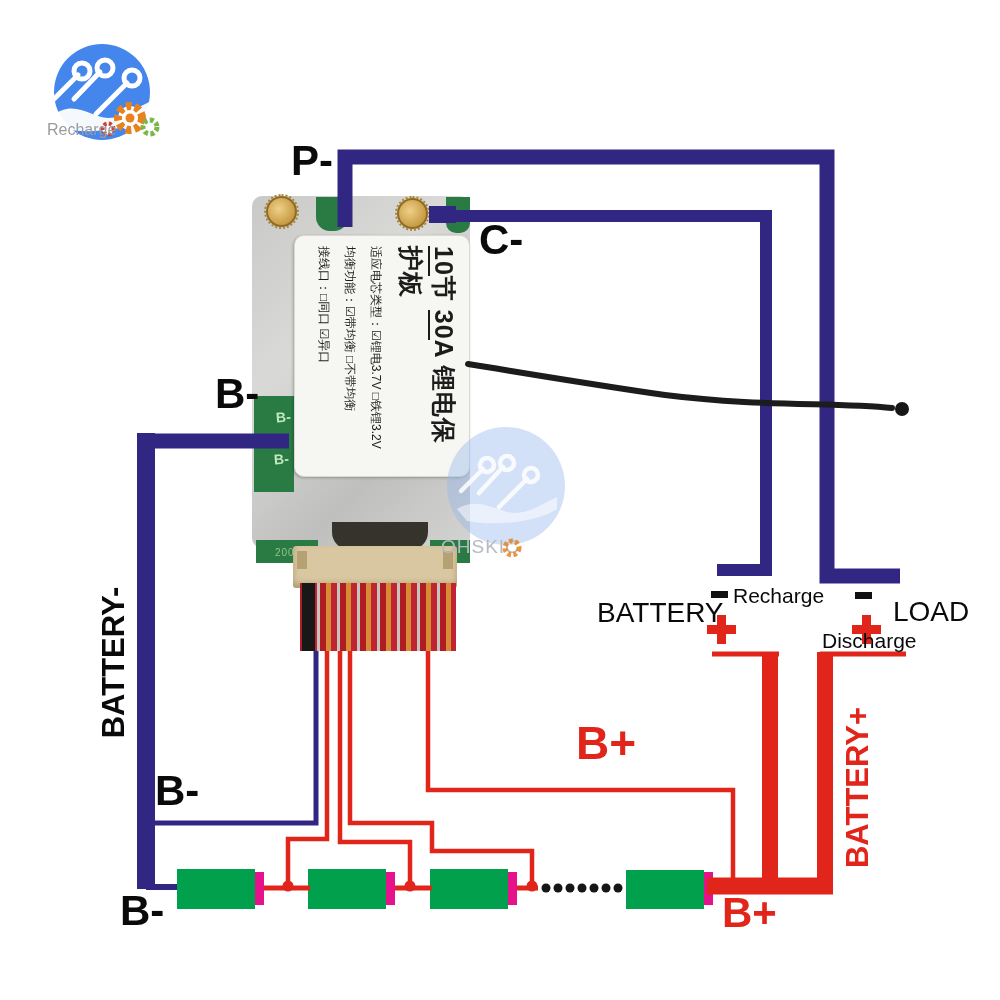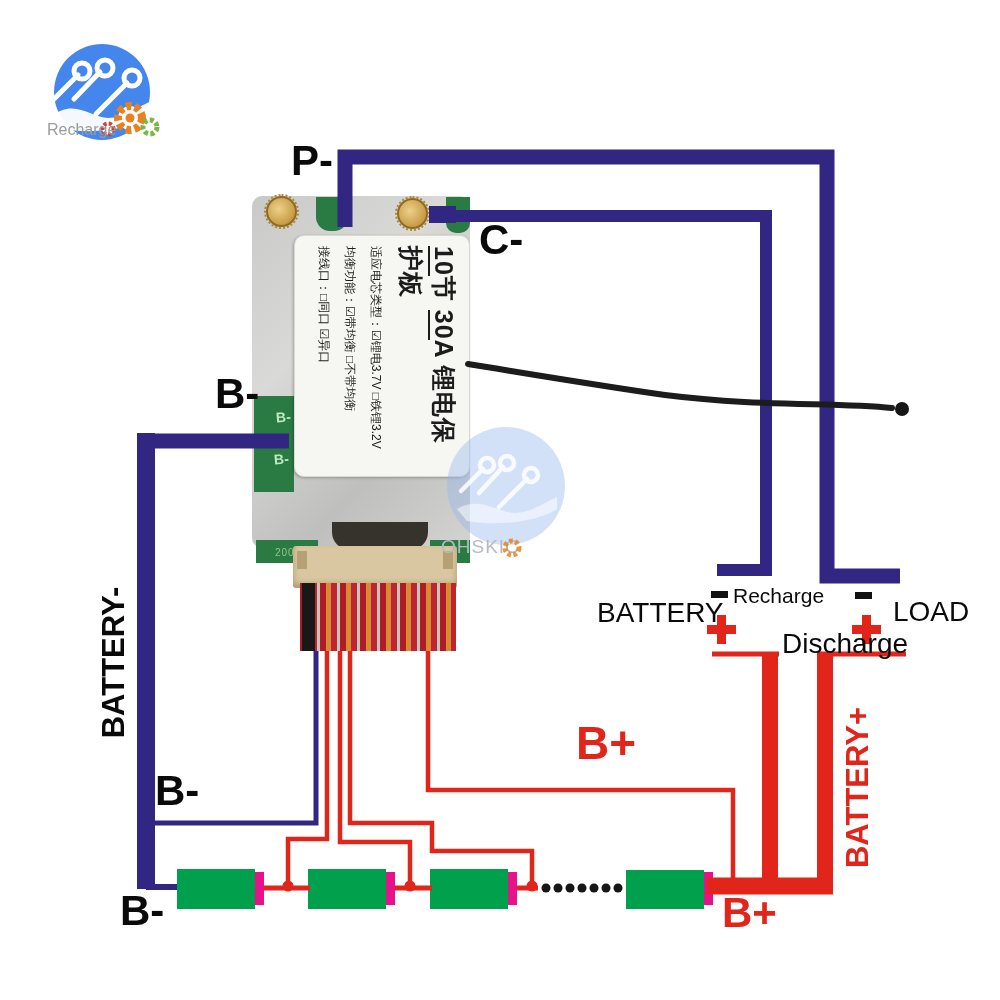--- a/index.html
+++ b/index.html
@@ -209,16 +209,16 @@
     <div class="lbl" style="left:215px;top:373px;font-size:42px;">B-</div>
     <div class="lbl rot" style="left:23px;top:647px;width:180px;font-size:31px;">BATTERY-</div>
     <div class="lbl" style="left:155px;top:770px;font-size:42px;">B-</div>
     <div class="lbl" style="left:120px;top:890px;font-size:42px;">B-</div>
     <div class="lbl red" style="left:576px;top:720px;font-size:46px;">B+</div>
     <div class="lbl red" style="left:722px;top:892px;font-size:42px;">B+</div>
     <div class="lbl red rot" style="left:762px;top:772px;width:190px;font-size:31px;">BATTERY+</div>
     <div class="lbl" style="left:597px;top:599px;font-size:28px;font-weight:normal;">BATTERY</div>
     <div class="lbl" style="left:893px;top:598px;font-size:28px;font-weight:normal;">LOAD</div>
     <div class="lbl" style="left:733px;top:585px;font-size:21px;font-weight:normal;">Recharge</div>
-    <div class="lbl" style="left:782px;top:630px;font-size:28px;font-weight:normal;">Discharge</div>
+    <div class="lbl" style="left:822px;top:630px;font-size:21px;font-weight:normal;">Discharge</div>
   </div>
 
 </div>
 
 </body></html>

